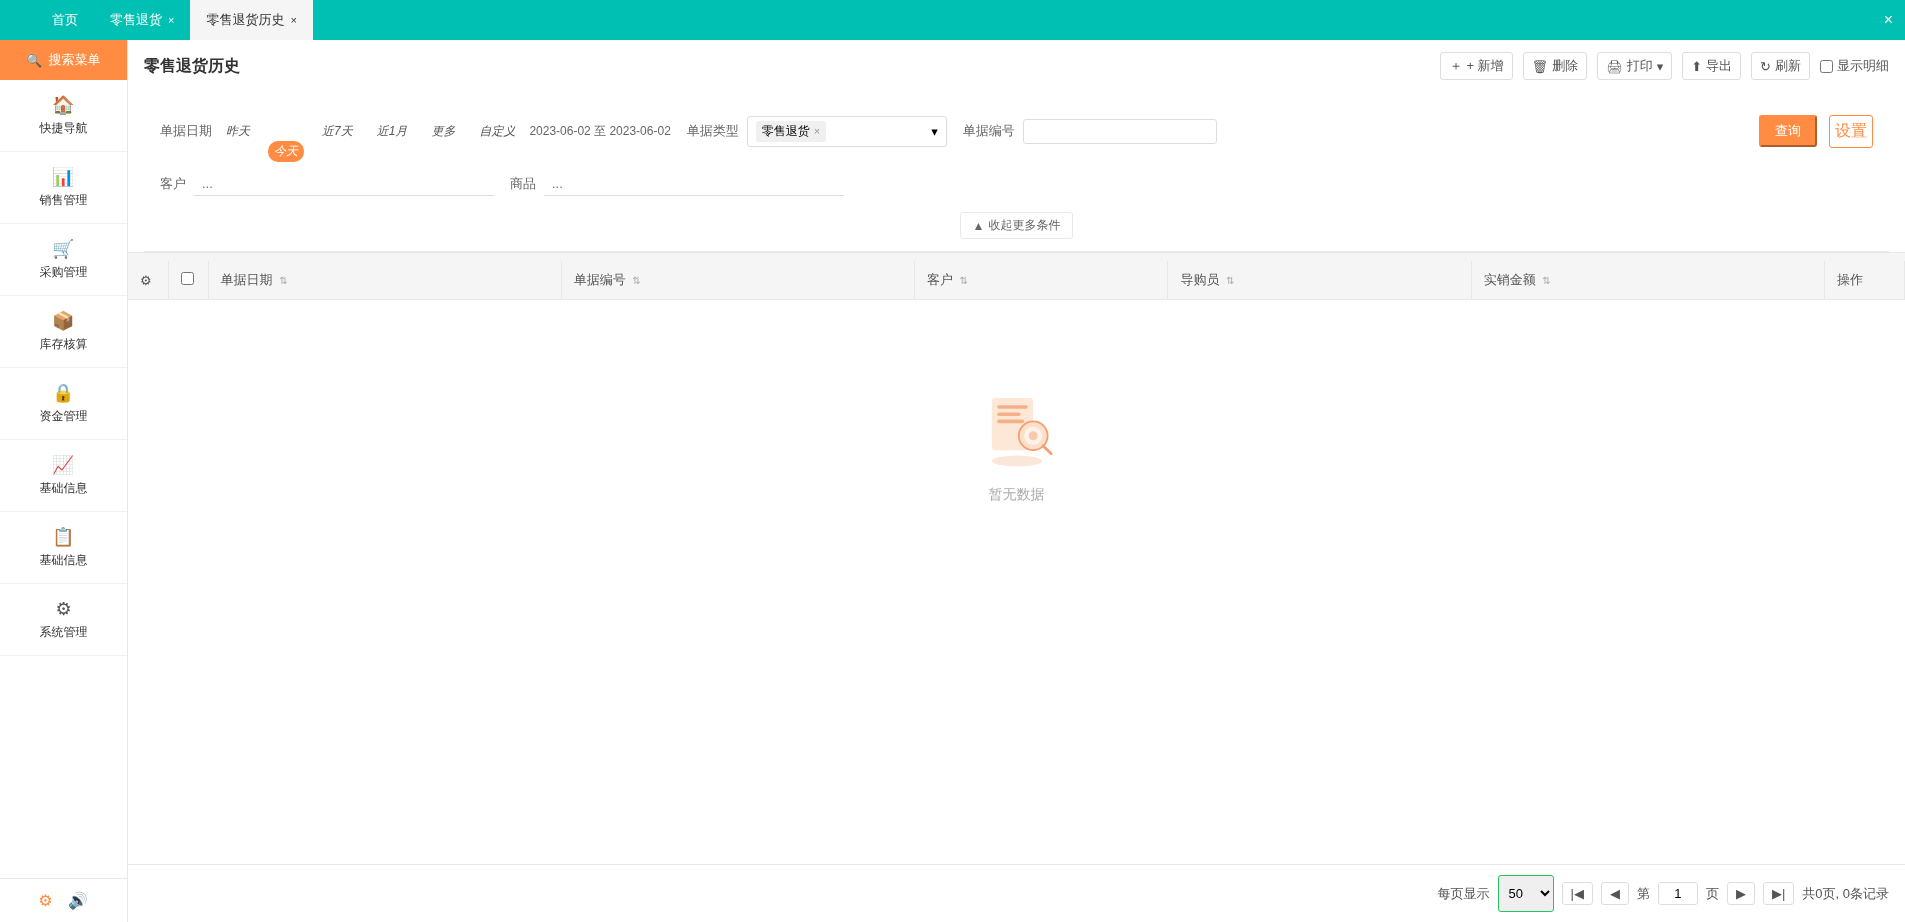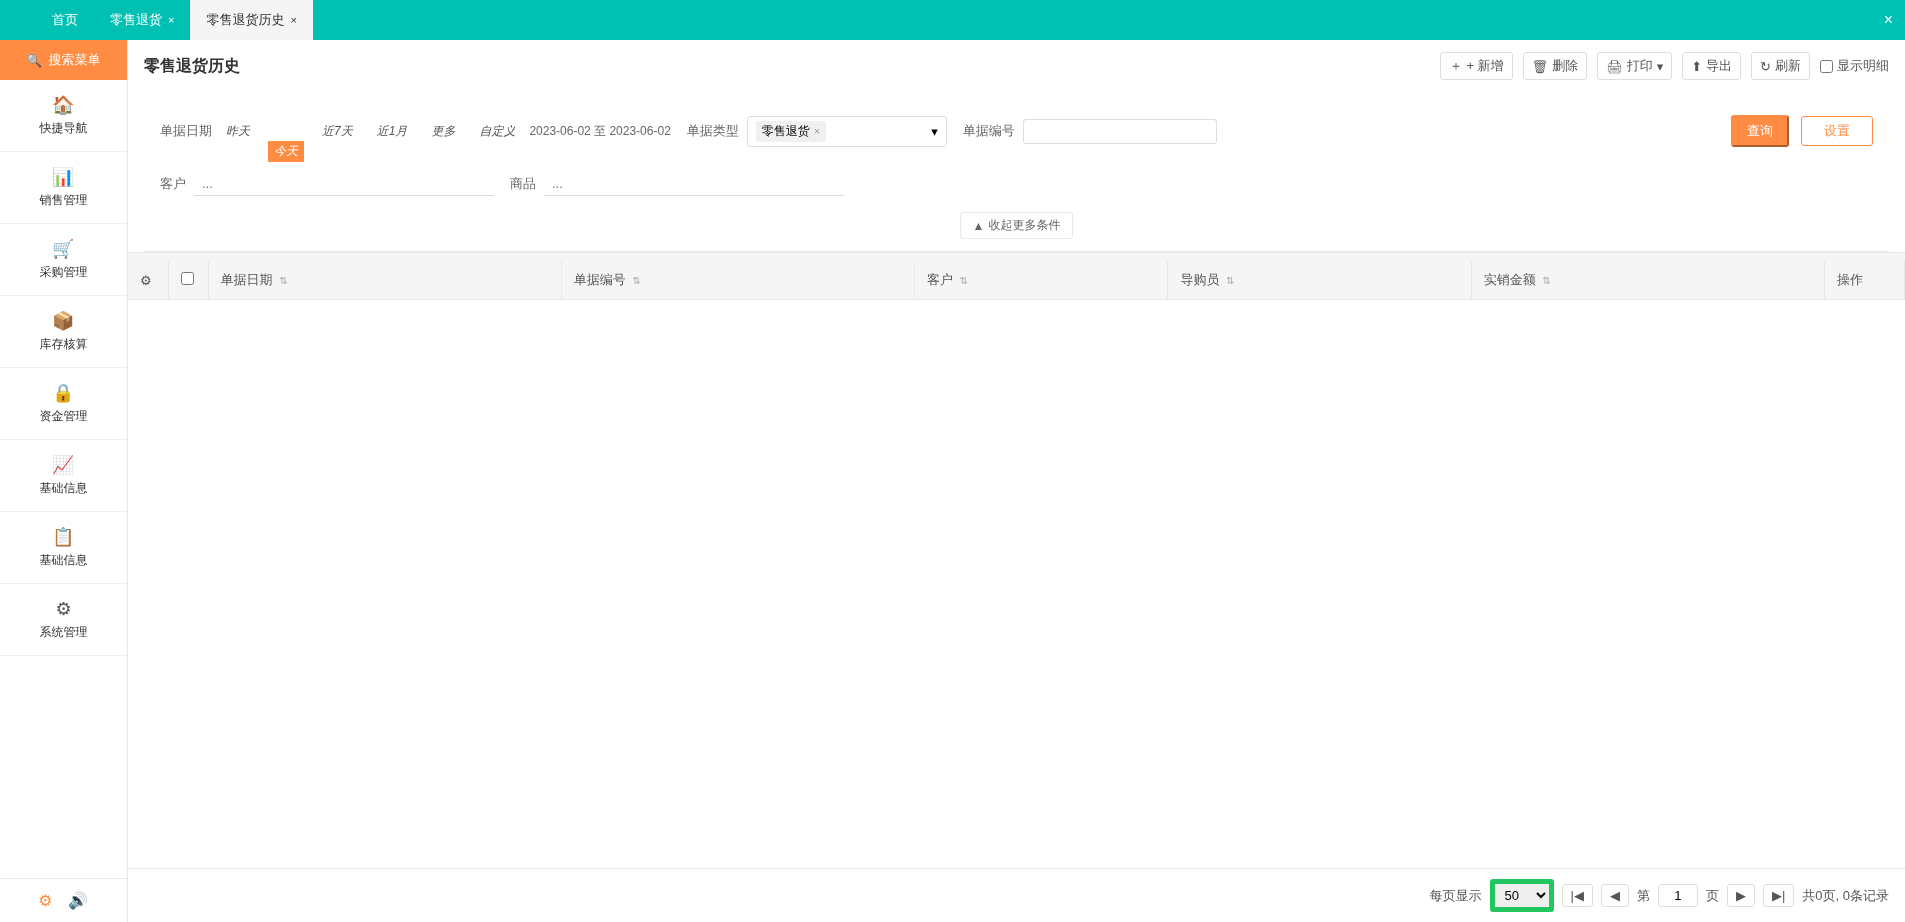--- a/index.html
+++ b/index.html
@@ -159,23 +159,23 @@
       border-color: #ff8c42;
       padding: 5px 14px;
       border-radius: 3px;
       font-size: 13px;
       cursor: pointer;
     }
     .action-btn-setting {
       background: #fff;
       color: #ff8c42;
       border: 1px solid #ff8c42;
-      padding: 5px 22px;
-      border-radius: 3px;
-      font-size: 13px;
+      padding: 5px 5px;
+      border-radius: 3px;
+      font-size: 16px;
       cursor: pointer;
     }
     .show-detail {
       display: flex;
       align-items: center;
       gap: 4px;
       font-size: 13px;
       color: #555;
     }
     .show-detail input[type="checkbox"] { cursor: pointer; }
@@ -211,21 +211,21 @@
     }
     .date-option {
       font-size: 12px;
       color: #555;
       cursor: pointer;
       padding: 2px 6px;
     }
     .date-option.active {
       background: #ff8c42;
       color: #fff;
-      border-radius: 1px;
+      border-radius: 10px;
       margin-top: 41px;
     }
     .date-range {
       font-size: 12px;
       color: #666;
     }
     .filter-select {
       border: 1px solid #ddd;
       border-radius: 3px;
       padding: 4px 8px;
@@ -352,23 +352,23 @@
       padding: 10px 16px;
       display: flex;
       align-items: center;
       justify-content: flex-end;
       gap: 8px;
       font-size: 13px;
       color: #555;
       flex-shrink: 0;
     }
     .pagination-bar select {
-      border: 5px solid #22c55e;
-      border-radius: 3px;
-      padding: 3px 6px;
+      border: 1px solid #22c55e;
+      border-radius: 3px;
+      padding: 9px 6px;
       font-size: 13px;
     }
     .pag-btn {
       border: 1px solid #ddd;
       background: #fff;
       border-radius: 3px;
       padding: 3px 8px;
       cursor: pointer;
       font-size: 13px;
       color: #555;
@@ -569,20 +569,34 @@
             </th>
             <th class="th-action">
               <span>操作</span>
             </th>
           </tr>
         </thead>
         <tbody id="table-body">
         </tbody>
       </table>
 
+      <div class="empty-state">
+        <svg class="empty-icon" viewBox="0 0 100 100" xmlns="http://www.w3.org/2000/svg">
+          <ellipse cx="50" cy="90" rx="28" ry="6" fill="#f5d0b5" opacity="0.5"></ellipse>
+          <rect x="22" y="20" width="46" height="58" rx="4" fill="#fde8d8"></rect>
+          <rect x="28" y="28" width="34" height="4" rx="2" fill="#f5b08a"></rect>
+          <rect x="28" y="36" width="26" height="4" rx="2" fill="#f5b08a"></rect>
+          <rect x="28" y="44" width="30" height="4" rx="2" fill="#f5b08a"></rect>
+          <circle cx="68" cy="62" r="16" fill="#fbe0cc" stroke="#f5a070" stroke-width="2"></circle>
+          <circle cx="68" cy="62" r="10" fill="#fff" opacity="0.6"></circle>
+          <line x1="79" y1="73" x2="88" y2="82" stroke="#f5a070" stroke-width="3" stroke-linecap="round"></line>
+          <circle cx="68" cy="62" r="5" fill="#f5a070" opacity="0.5"></circle>
+        </svg>
+        <span>暂无数据</span>
+      </div>
     </div>
 
     <div class="pagination-bar">
       <span>每页显示</span>
       <select>
         <option>50</option>
         <option>20</option>
         <option>100</option>
       </select>
       <button class="pag-btn">|◀</button>

